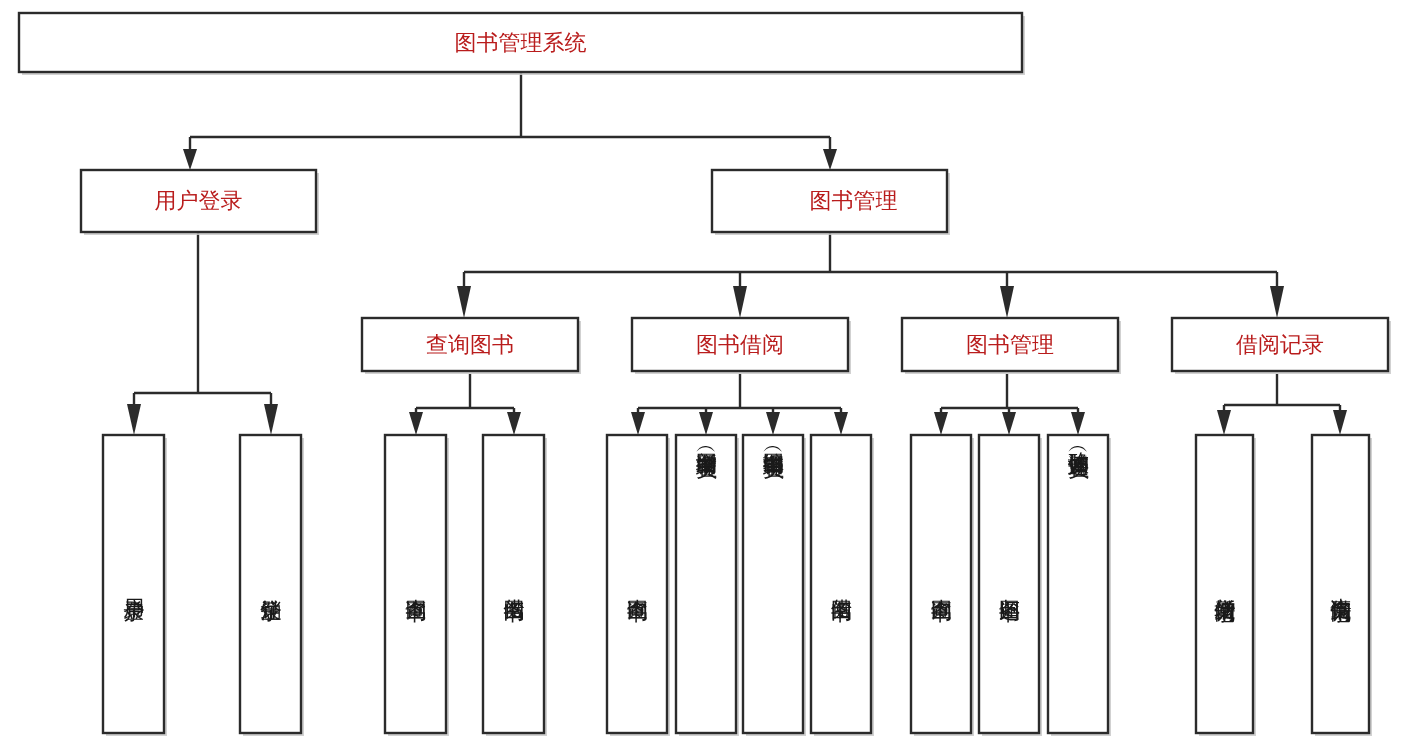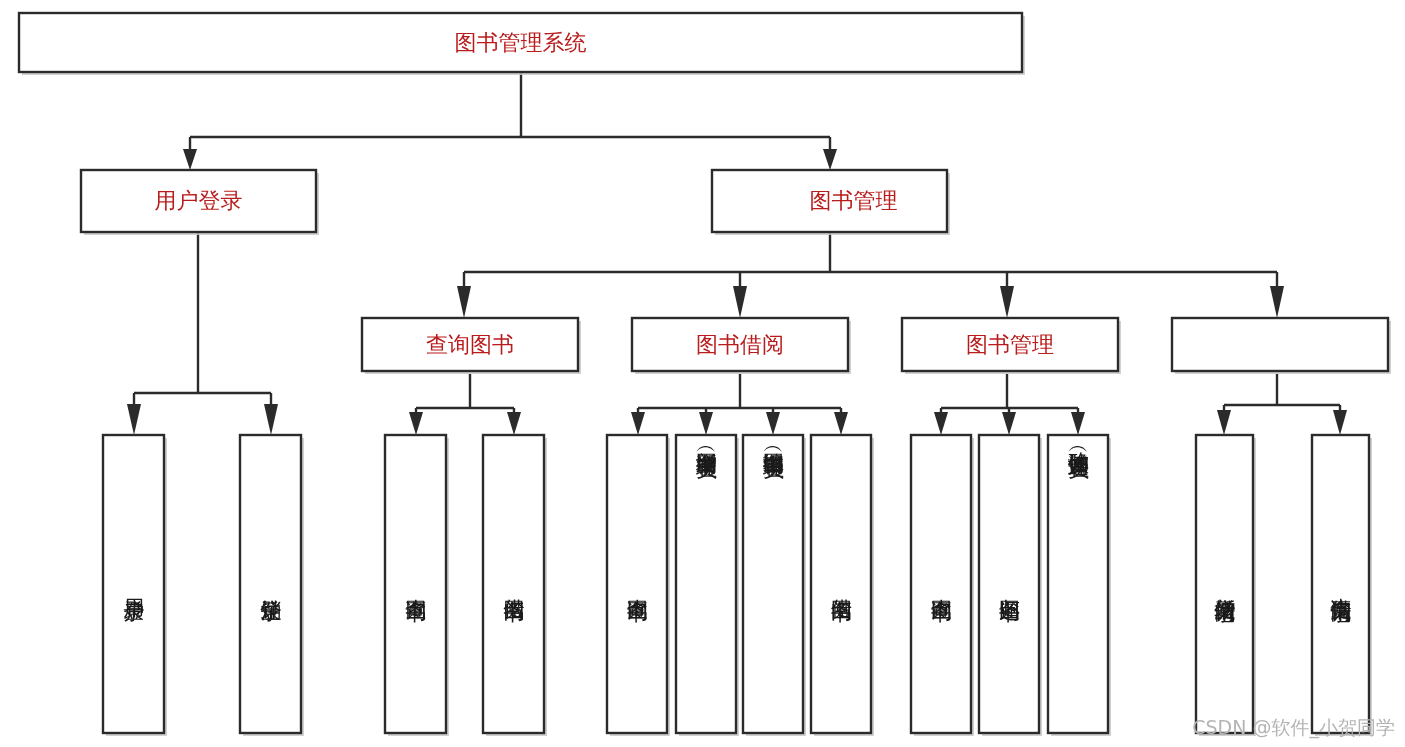--- a/index.html
+++ b/index.html
@@ -225,20 +225,23 @@
 
   <div class="h-text-holder" style="left:362px; top:318px; width:216px; height:53px;">
     <span class="h-text">查询图书</span>
   </div>
   <div class="h-text-holder" style="left:632px; top:318px; width:216px; height:53px;text-align:right;">
     <span class="h-text">图书借阅</span>
   </div>
   <div class="h-text-holder" style="left:902px; top:318px; width:216px; height:53px;">
     <span class="h-text">图书管理</span>
   </div>
+  <div class="h-text-holder" style="left:1172px; top:318px; width:216px; height:53px;">
+    <span class="h-text">借阅记录</span>
+  </div>
 
   <div class="v-text-holder" style="left:103px; top:435px; width:61px; height:298px;">
     <span class="v-text">用户登录</span>
   </div>
   <div class="v-text-holder" style="left:240px; top:435px; width:61px; height:298px;">
     <span class="v-text">注销登录</span>
   </div>
 
   <div class="v-text-holder" style="left:385px; top:435px; width:61px; height:298px;">
     <span class="v-text">查询图书</span>
@@ -270,15 +273,14 @@
     <span class="v-text">确认归还（管理员）</span>
   </div>
 
   <div class="v-text-holder" style="left:1196px; top:435px; width:57px; height:298px;">
     <span class="v-text">新增借阅记录</span>
   </div>
   <div class="v-text-holder" style="left:1312px; top:435px; width:57px; height:298px;">
     <span class="v-text">查询借阅记录</span>
   </div>
 
-  <div class="watermark">CSDN @软件_小贺同学</div>
 
 </div>
 
 </body></html>

